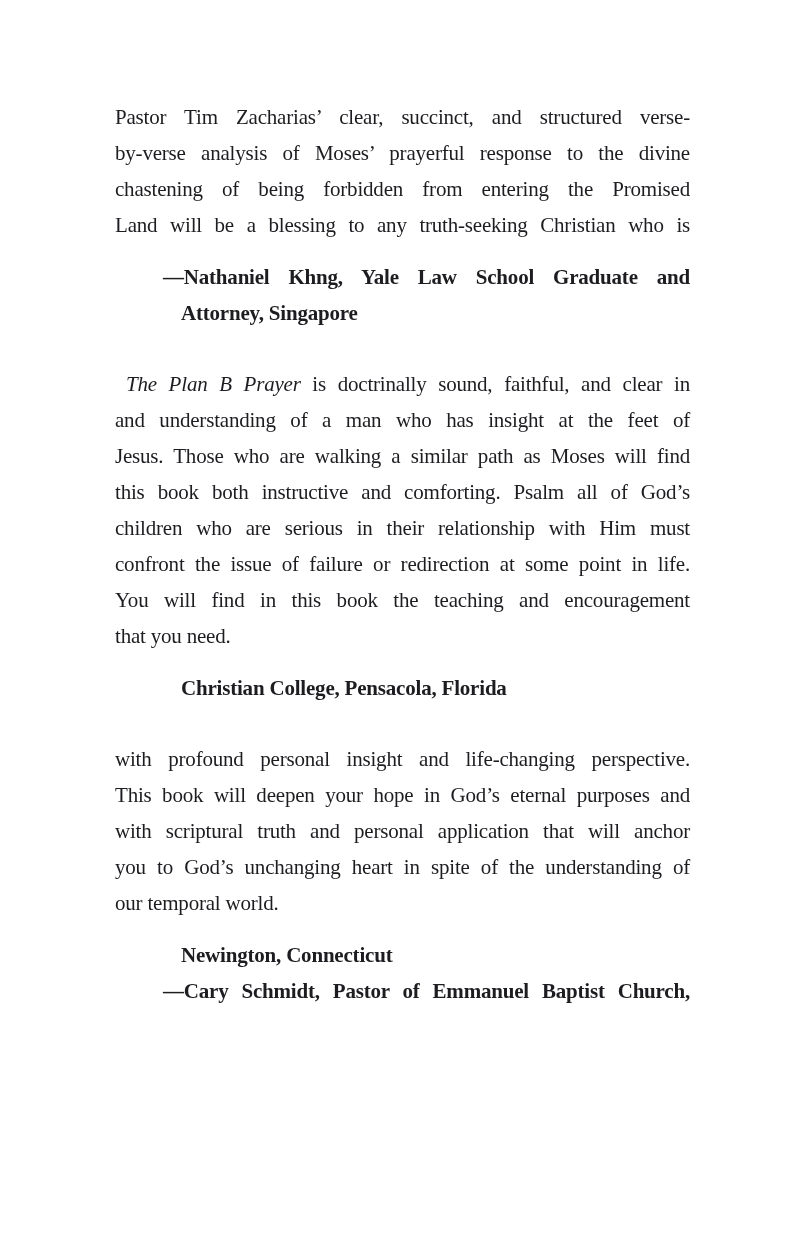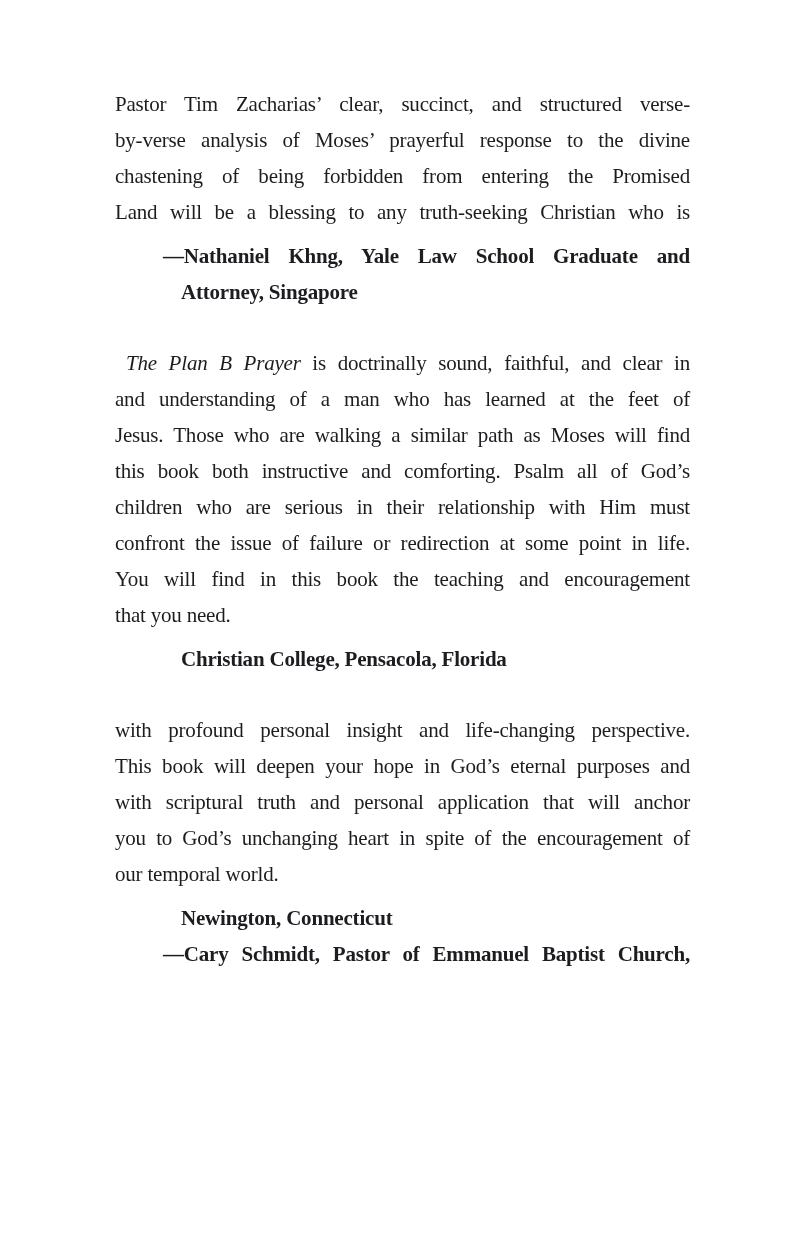--- a/index.html
+++ b/index.html
@@ -8,42 +8,42 @@
     width: 800px;
     height: 1256px;
     background: #ffffff;
     overflow: hidden;
     font-family: "Liberation Serif", "DejaVu Serif", serif;
     color: #1d1d21;
   }
   .content {
     position: absolute;
     left: 115px;
-    top: 86px;
+    top: 99px;
     width: 575px;
   }
   .testimonial-block { margin: 0; }
   .line {
     font-size: 21px;
     line-height: 36px;
     min-height: 36px;
     letter-spacing: -0.2px;
     text-align: justify;
     text-align-last: justify;
     text-justify: inter-word;
     white-space: normal;
   }
   .line.last {
     text-align-last: left;
   }
   .quote { font-weight: normal; }
   .attribution {
     font-weight: bold;
     padding-left: 66px;   
-    margin-top: 8px;
+    margin-top: 16px;
     margin-bottom: 35px;  
   }
   .attribution .line.first { text-indent: -18px; } 
   .testimonial-block:last-child .attribution { margin-bottom: 0; }
   .italic { font-style: italic; margin-left: 11px; }
 </style>
 </head>
 <body>
 
 <div class="page">
@@ -56,38 +56,38 @@
           <div class="line">Land will be a blessing to any truth-seeking Christian who is</div>
         </div>
         <div class="attribution">
           <div class="line first">—Nathaniel Khng, Yale Law School Graduate and</div>
           <div class="line last">Attorney, Singapore</div>
         </div>
       </div>
       <div class="testimonial-block">
         <div class="quote">
           <div class="line"><span class="italic">The Plan B Prayer</span><span> is doctrinally sound, faithful, and clear in</span></div>
-          <div class="line">and understanding of a man who has learned at the feet of</div>
+          <div class="line">and understanding of a man who has insight at the feet of</div>
           <div class="line">Jesus. Those who are walking a similar path as Moses will find</div>
           <div class="line">this book both instructive and comforting. Psalm all of God’s</div>
           <div class="line">children who are serious in their relationship with Him must</div>
           <div class="line">confront the issue of failure or redirection at some point in life.</div>
           <div class="line">You will find in this book the teaching and encouragement</div>
           <div class="line last">that you need.</div>
         </div>
         <div class="attribution">
           <div class="line last">Christian College, Pensacola, Florida</div>
         </div>
       </div>
       <div class="testimonial-block">
         <div class="quote">
           <div class="line">with profound personal insight and life-changing perspective.</div>
           <div class="line">This book will deepen your hope in God’s eternal purposes and</div>
           <div class="line">with scriptural truth and personal application that will anchor</div>
-          <div class="line">you to God’s unchanging heart in spite of the encouragement of</div>
+          <div class="line">you to God’s unchanging heart in spite of the understanding of</div>
           <div class="line last">our temporal world.</div>
         </div>
         <div class="attribution">
           <div class="line last">Newington, Connecticut</div>
           <div class="line first">—Cary Schmidt, Pastor of Emmanuel Baptist Church,</div>
         </div>
       </div>
     </div>
 </div>
 

